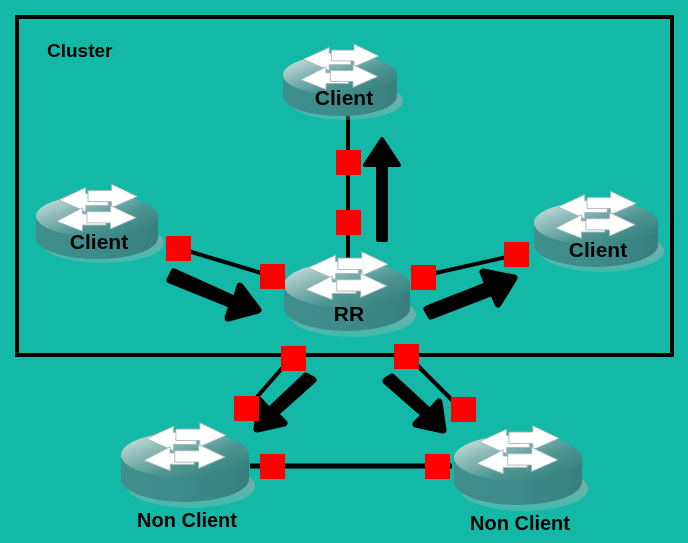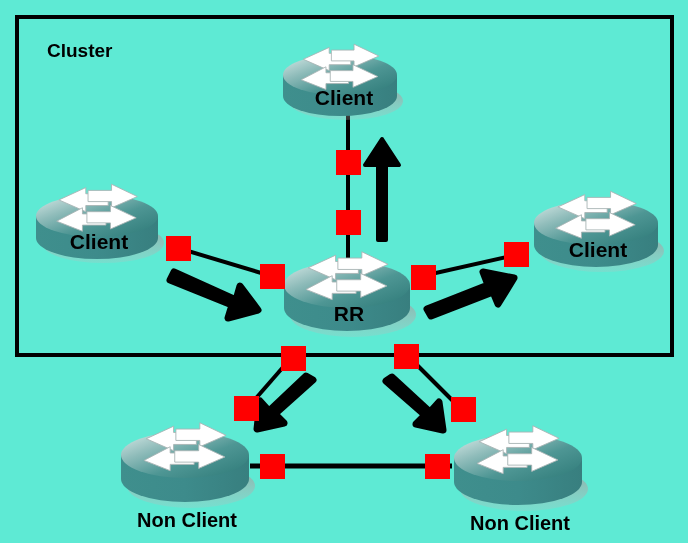--- a/index.html
+++ b/index.html
@@ -43,21 +43,21 @@
     font-family: "Liberation Sans", sans-serif;
     font-weight: bold;
     font-size: 20px;
     fill: #000000;
     text-anchor: middle;
   }
 </style>
 </head>
 <body>
 
-<div id="stage" style="background: #5eead4;">
+<div id="stage" style="background: #14b8a6;">
   <svg id="diagram-svg" viewBox="0 0 688 543">
     <defs>
       <linearGradient id="topgrad" x1="0%" y1="15%" x2="85%" y2="95%">
         <stop offset="0%" stop-color="#c9e0de"></stop>
         <stop offset="28%" stop-color="#8fbcba"></stop>
         <stop offset="62%" stop-color="#4e9694"></stop>
         <stop offset="100%" stop-color="#35807e"></stop>
       </linearGradient>
       <linearGradient id="bodygrad" x1="0%" y1="0%" x2="100%" y2="0%">
         <stop offset="0%" stop-color="#3f8f8d"></stop>

